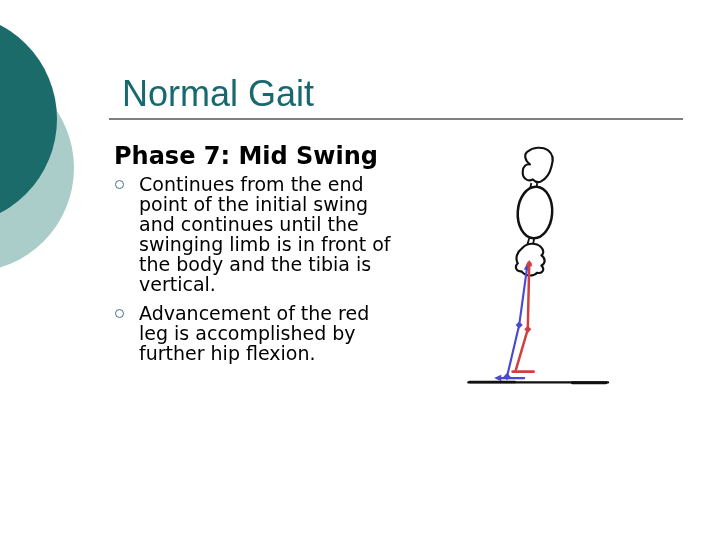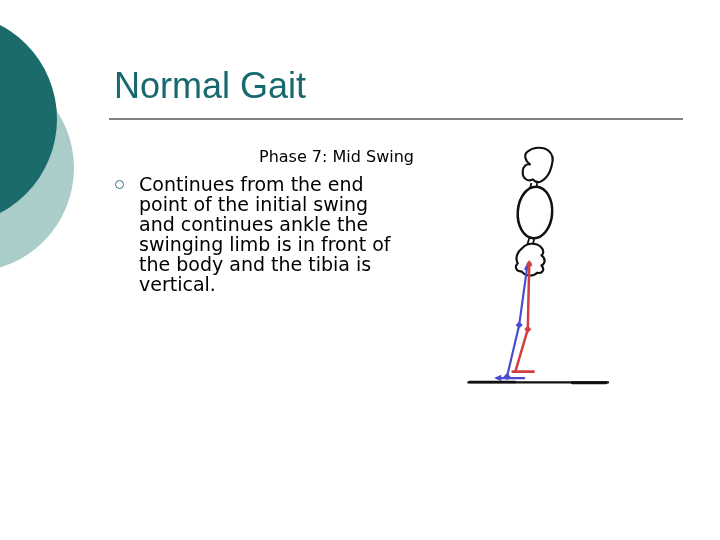--- a/index.html
+++ b/index.html
@@ -5,29 +5,29 @@
   html,body { margin:0; padding:0; background:#ffffff; }
   .slide {
     position:relative; width:720px; height:540px; background:#ffffff;
     overflow:hidden; font-family:"DejaVu Sans", sans-serif; color:#000;
   }
   .decor-circle { position:absolute; border-radius:50%; }
   .decor-light { left:-134px; top:64px;  width:208px; height:208px; background:var(--light-circle,#abcdc9); }
   .decor-dark  { left:-155px; top:13px;  width:212px; height:212px; background:var(--dark-circle,#1c6b6b); }
 
   .slide-title {
-    position:absolute; left:114px; top:68px; margin:0;
+    position:absolute; left:114px; top:68px; margin:8px;
     font-family:"Liberation Sans", sans-serif; font-weight:400;
     font-size:36px; line-height:36px; color:var(--title-color,#17696e);
   }
   .title-rule { position:absolute; left:109px; top:118px; width:574px; height:2px;
     background:var(--rule-color,#7f7f7f); }
 
   .content { position:absolute; left:114px; top:146px; width:300px; }
-  .phase-heading { margin:0 0 7px 0; font-size:16px; line-height:21px; font-weight:normal;text-align:right; }
+  .phase-heading { margin:0 0 7px 0; font-size:24px; line-height:21px; font-weight:bold; }
   .bullet { display:flex; margin:0 0 9px 0; }
   .b-icon {
     flex:0 0 auto; width:9px; height:9px; box-sizing:border-box;
     border:1.5px solid var(--bullet-ring,#3f7384); border-radius:50%;
     margin:6px 15px 0 1px; background:transparent;
   }
   .b-text { font-size:19px; line-height:20px; width:252px; }
 
   .gait-figure { position:absolute; left:430px; top:140px; }
   .ink-shape  { fill:#ffffff; stroke:var(--ink,#111111); }
@@ -46,21 +46,25 @@
   <div class="decor-circle decor-dark"></div>
 
   <h1 class="slide-title">Normal Gait</h1>
   <div class="title-rule"></div>
 
   <div class="content">
     <p class="phase-heading">Phase 7: Mid Swing</p>
 
     <div class="bullet">
       <span class="b-icon"></span>
-      <span class="b-text">Continues from the end point of the initial swing and continues ankle the swinging limb is in front of the body and the tibia is vertical.</span>
+      <span class="b-text">Continues from the end point of the initial swing and continues until the swinging limb is in front of the body and the tibia is vertical.</span>
+    </div>
+    <div class="bullet">
+      <span class="b-icon"></span>
+      <span class="b-text">Advancement of the red leg is accomplished by further hip flexion.</span>
     </div>
   </div>
 
   <svg class="gait-figure" width="230" height="355" viewBox="430 140 230 495" overflow="visible">
 
     <g>
       <path class="ink-shape" stroke-width="3" stroke-linejoin="round" d="M528 195 C 521 199 513 193 514 184 C 514 177 519 173 524 174
            C 517 169 515 160 521 156 C 528 150 541 149 549 154
            C 556 159 557 168 554 177 C 552 186 547 194 539 198
            C 535 200 531 198 528 195 Z"></path>

